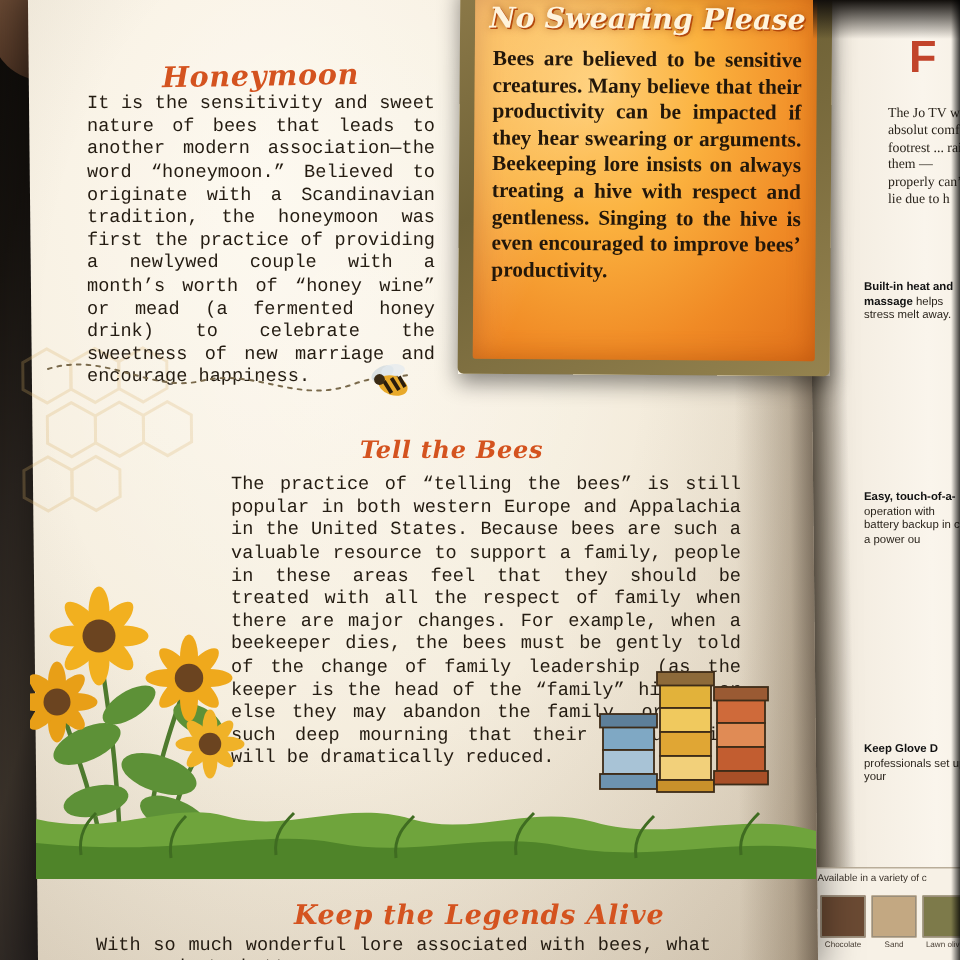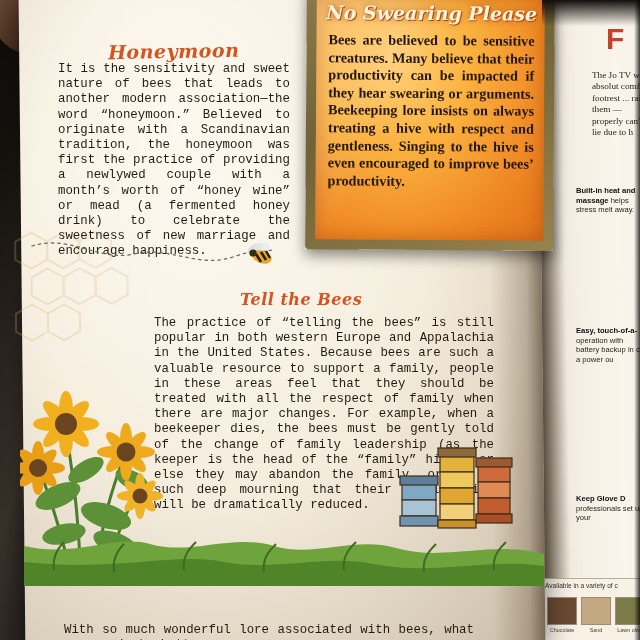--- a/index.html
+++ b/index.html
@@ -352,20 +352,21 @@
     <path d="M15,10 l5,8" stroke="#2a1c0c" stroke-width="2.6"></path>
     <path d="M20,9 l4,7" stroke="#2a1c0c" stroke-width="2.4"></path>
     <circle cx="7" cy="11" r="3.6" fill="#3a2a14"></circle>
   </svg>
 
   <div class="script-title" id="tell-title">Tell the Bees</div>
   <div class="body-text" id="tell-body">
     <p>The practice of “telling the bees” is still popular in both western Europe and Appalachia in the United States. Because bees are such a valuable resource to support a family, people in these areas feel that they should be treated with all the respect of family when there are major changes. For example, when a beekeeper dies, the bees must be gently told of the change of family leadership (as the keeper is the head of the “family” hive), or else they may abandon the family, or be in such deep mourning that their productivity will be dramatically reduced.</p>
   </div>
 
+  <div class="script-title" id="legends-title">Keep the Legends Alive</div>
   <div class="body-text" id="legends-body">With so much wonderful lore associated with bees, what can we do to better pro</div>
 
   <svg class="sunflowers" viewBox="0 0 170 250">
     <g stroke="#4e7a2e" stroke-width="3" fill="none">
       <path d="M60,240 C58,190 52,150 46,110"></path>
       <path d="M78,242 C82,200 92,170 104,136"></path>
       <path d="M48,244 C40,205 30,180 20,150"></path>
       <path d="M92,244 C96,214 104,196 116,176"></path>
     </g>
     <g fill="#5d9137">

